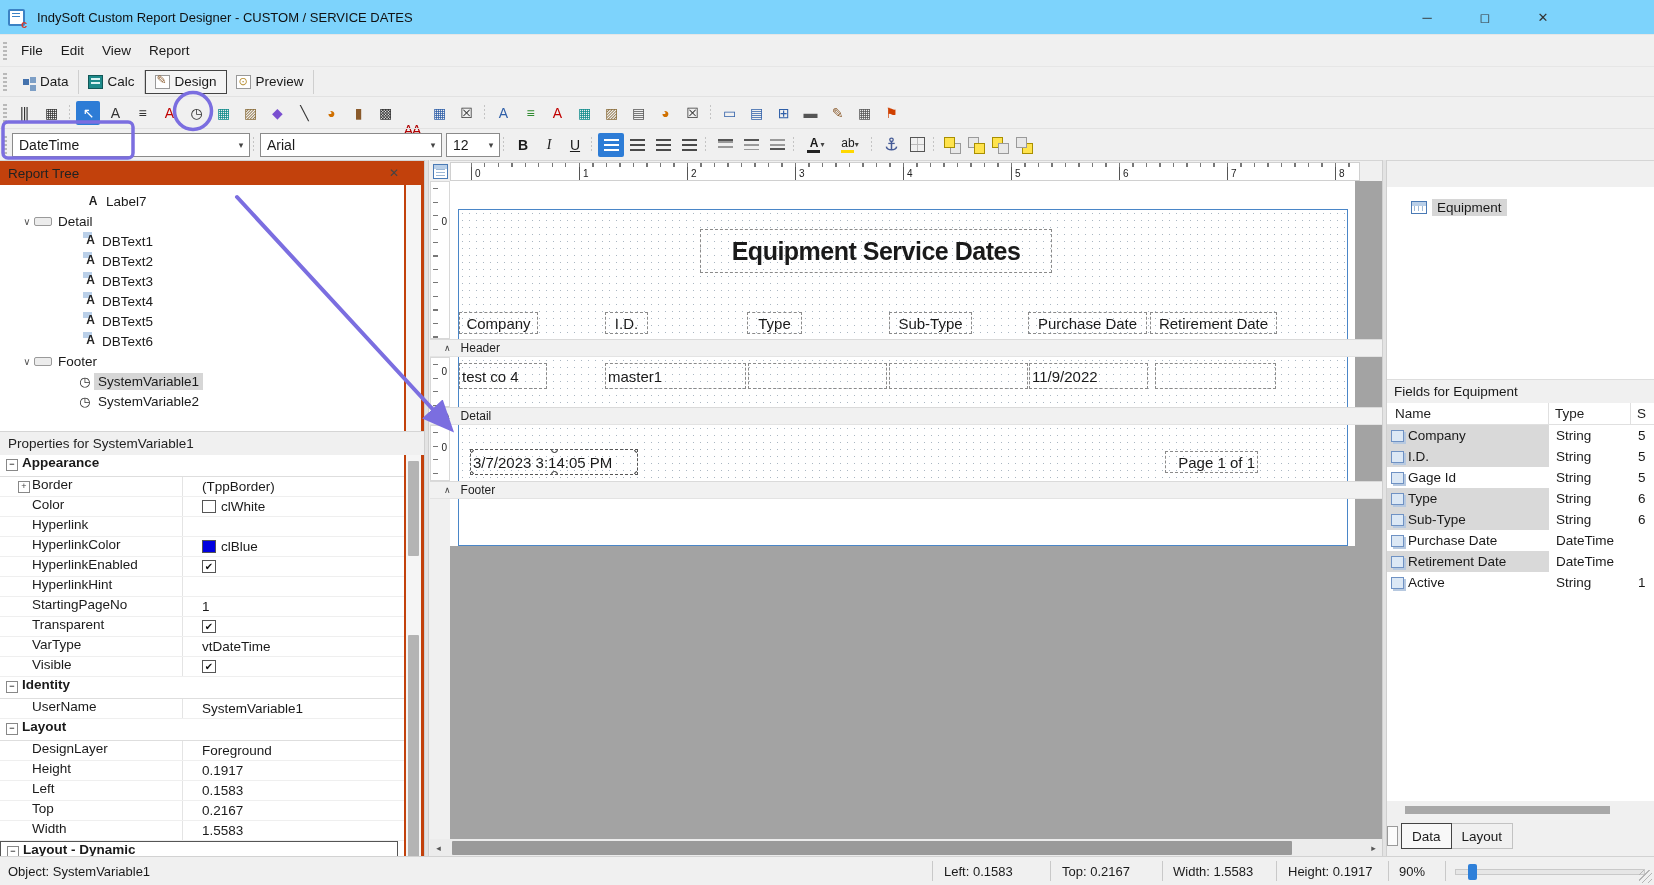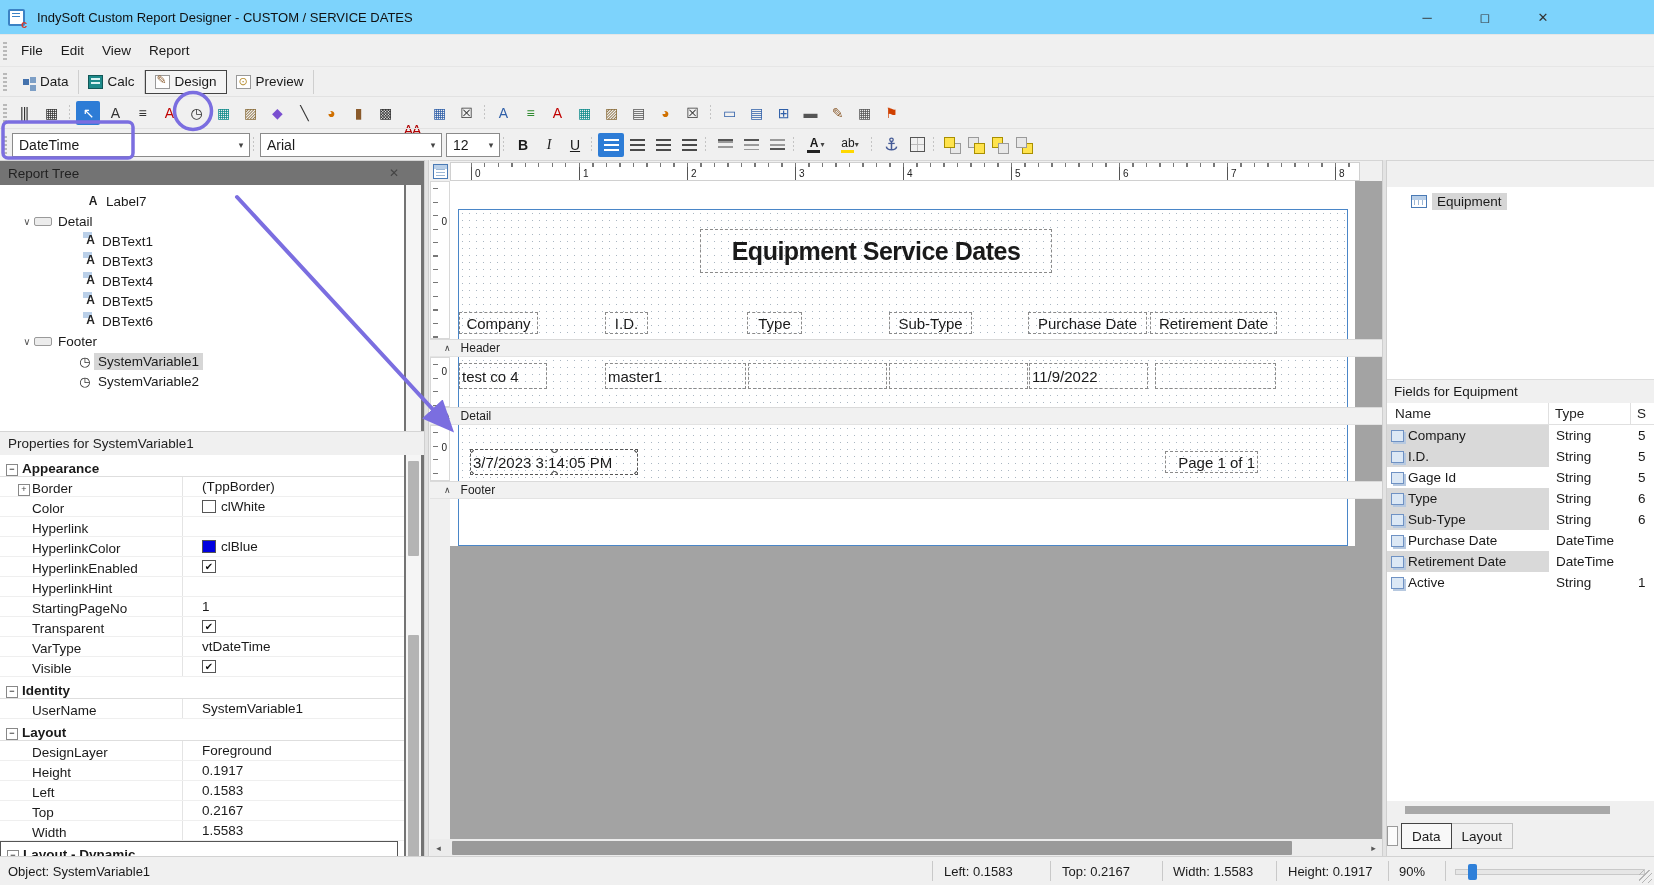--- a/index.html
+++ b/index.html
@@ -55,41 +55,41 @@
   .lyr i.f{border-color:#a98f00;background:#ffe34d}
   .lyr .p1{left:4px;top:4px}.lyr .p2{left:10px;top:10px}
   .borderico{width:15px;height:15px;border:1px solid #555;background:
      linear-gradient(#bbb,#bbb) center/100% 1px no-repeat,
      linear-gradient(#bbb,#bbb) center/1px 100% no-repeat}
 
   
   .main{position:absolute;left:0;top:160px;width:1654px;height:696px}
 
   
-  .lpanel{position:absolute;left:0;top:0;width:424px;height:696px;background:#737373;border-top:1px solid #d5d5d5}
+  .lpanel{position:absolute;left:0;top:0;width:424px;height:696px;background:#c2410c;border-top:1px solid #d5d5d5}
   .phead{position:absolute;left:0;width:100%;height:24px;display:flex;align-items:center;padding-left:8px;font-size:13.5px;color:#222}
   .closex{position:absolute;width:16px;height:16px;display:flex;align-items:center;justify-content:center;font-size:12px;color:#444}
   .closex::before{content:"✕"}
   .treearea{position:absolute;left:0;top:24px;width:404px;height:246px;background:#fff;overflow:hidden}
   .trow{display:flex;align-items:center;height:20px;font-size:13.5px;white-space:nowrap}
   .exp{width:14px;flex:none;font-size:10px;color:#555;text-align:center}
   .exp[data-x]::before{content:"∨"}
   .ti{width:18px;flex:none;display:flex;align-items:center;justify-content:center;position:relative}
   .ti[data-ic="label"]::before{content:"A";font-weight:bold;font-size:12px;color:#222}
   .ti[data-ic="band"]{width:18px;height:9px;background:#ececec;border:1px solid #9a9a9a;border-radius:2px;margin-right:2px}
   .ti[data-ic="dbtext"]::before{content:"A";font-weight:bold;font-size:12px;color:#222;
       background:linear-gradient(#b9cfe8,#b9cfe8) 0 0/9px 6px no-repeat;padding:1px 0 0 3px;margin-top:-4px}
   .ti[data-ic="sysvar"]::before{content:"◷";font-size:13px;color:#333}
   .tlabel{padding:1px 4px}
   .tlabel.sel{background:#d6d6d6}
   .scrollcol{position:absolute;left:406px;top:24px;width:15px;height:672px;background:#f5f5f5}
   .sthumb{position:absolute;left:2px;width:11px;background:#b4b4b4;border-radius:1px}
   .propshead{top:270px;background:#f0f0f0;border-top:1px solid #d5d5d5}
   .propsgrid{position:absolute;left:0;top:294px;width:404px;height:402px;background:#fff;overflow:hidden}
-  .prow{display:flex;align-items:flex-end;height:20px;border-bottom:1px solid #efefef;padding-left:18px;font-size:13.5px}
+  .prow{display:flex;align-items:flex-start;height:20px;border-bottom:1px solid #efefef;padding-left:18px;font-size:13.5px}
   .prow .pexp{width:14px;flex:none}
   .prow .pexp[data-exp]::before{content:attr(data-exp);display:inline-block;width:10px;height:10px;border:1px solid #888;font-size:9px;line-height:9px;text-align:center;color:#444;background:#fff}
   .prow .plabel{width:150px;flex:none;color:#1a1a1a}
   .prow .pvalue{flex:1;display:flex;align-items:center;gap:5px;border-left:1px solid #e4e4e4;align-self:stretch;padding-left:19px}
   .swatch{display:none;width:14px;height:13px;border:1px solid #555}
   .swatch[data-sw]{display:inline-block}
   .pcheck{display:none;width:14px;height:13px;border:1px solid #555;background:#fff;font-size:10px;line-height:12px;text-align:center;color:#111}
   .pcheck[data-check]{display:inline-block}
   .pcheck[data-check]::before{content:"✔"}
   .prow.sec{height:22px;padding-left:6px;border-bottom:1px solid #dedede;background:#fff;font-weight:bold}
@@ -125,21 +125,21 @@
   .handle{position:absolute;width:7px;height:7px;border:1px solid #222;border-radius:50%;background:#fff;z-index:5}
   .grayarea{position:absolute;background:#a3a3a3}
   .cscroll{position:absolute;left:0;top:678px;width:952px;height:18px;background:#ececec;display:flex;align-items:center}
   .cbtn{width:17px;height:18px;display:flex;align-items:center;justify-content:center;font-size:9px;color:#555}
   .cthumb{position:absolute;left:22px;top:2px;width:840px;height:14px;background:#9a9a9a;border-radius:1px}
   .splitter{position:absolute;top:0;width:5px;height:696px;background:#e3e3e3;border-left:1px solid #cfcfcf;border-right:1px solid #cfcfcf}
 
   
   .rpanel{position:absolute;left:1387px;top:0;width:267px;height:696px;background:#f0f0f0;border-top:1px solid #d5d5d5}
   .rtreearea{position:absolute;left:0;top:26px;width:267px;height:192px;background:#fff}
-  .eqrow{display:flex;align-items:center;height:20px;margin-top:4px;padding-left:24px;font-size:13.5px}
+  .eqrow{display:flex;align-items:center;height:20px;margin-top:10px;padding-left:24px;font-size:13.5px}
   .eqicon{position:relative;width:16px;height:13px;border:1px solid #4a7ab5;background:linear-gradient(#b9cfe8 0 4px,#fff 4px);margin-right:5px}
   .eqicon::after{content:"";position:absolute;inset:4px 2px 2px 2px;background:repeating-linear-gradient(to right,#9db8d6 0 1px,transparent 1px 4px)}
   .eqlabel{background:#d6d6d6;padding:1px 5px}
   .fieldshead{position:absolute;left:0;top:218px;width:267px;height:24px;background:#f0f0f0;display:flex;align-items:center;padding-left:7px;font-size:13.5px;border-top:1px solid #ddd}
   .ftable{position:absolute;left:0;top:242px;width:267px;height:398px;background:#fff}
   .fheadrow{display:flex;height:22px;align-items:center;border-bottom:1px solid #e0e0e0;font-size:13.5px;color:#222}
   .fheadrow .c1{width:162px;padding-left:8px;border-right:1px solid #e0e0e0;align-self:stretch;display:flex;align-items:center}
   .fheadrow .c2{width:82px;padding-left:6px;border-right:1px solid #e0e0e0;align-self:stretch;display:flex;align-items:center}
   .fheadrow .c3{flex:1;padding-left:6px}
   .frow{display:flex;height:21px;align-items:center;font-size:13.5px}
@@ -493,20 +493,25 @@
               <span class="ti" data-ic="band"></span>
               <span class="tlabel">Detail</span>
             </div>
           
             <div class="trow" style="padding-left: 66px;">
               <span class="exp"></span>
               <span class="ti" data-ic="dbtext"></span>
               <span class="tlabel">DBText1</span>
             </div>
           
+            <div class="trow" style="padding-left: 66px;">
+              <span class="exp"></span>
+              <span class="ti" data-ic="dbtext"></span>
+              <span class="tlabel">DBText2</span>
+            </div>
           
             <div class="trow" style="padding-left: 66px;">
               <span class="exp"></span>
               <span class="ti" data-ic="dbtext"></span>
               <span class="tlabel">DBText3</span>
             </div>
           
             <div class="trow" style="padding-left: 66px;">
               <span class="exp"></span>
               <span class="ti" data-ic="dbtext"></span>

